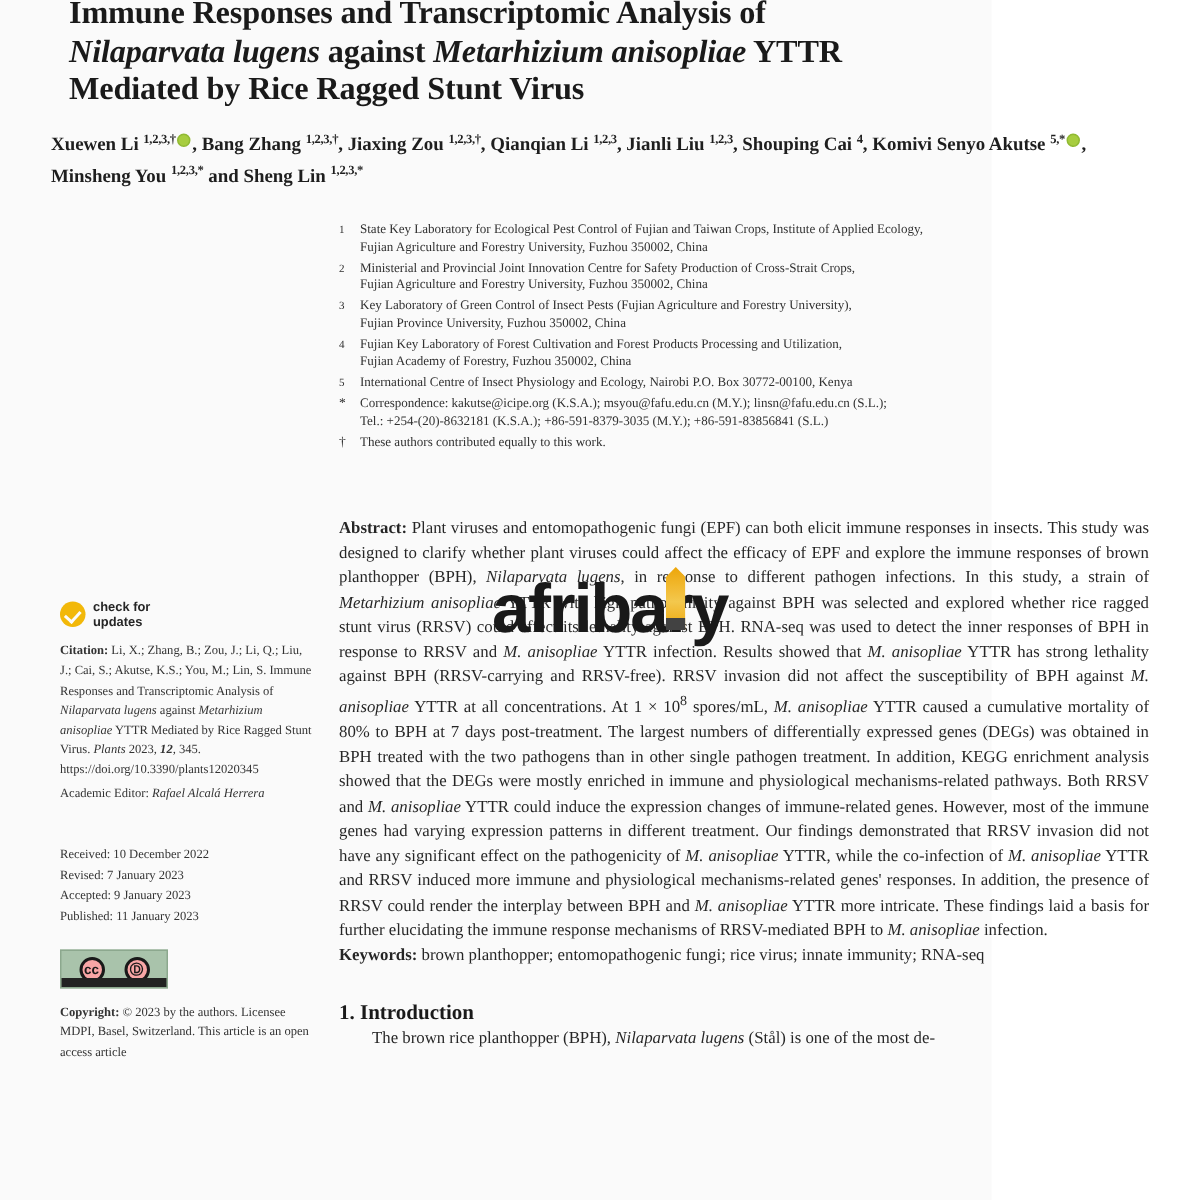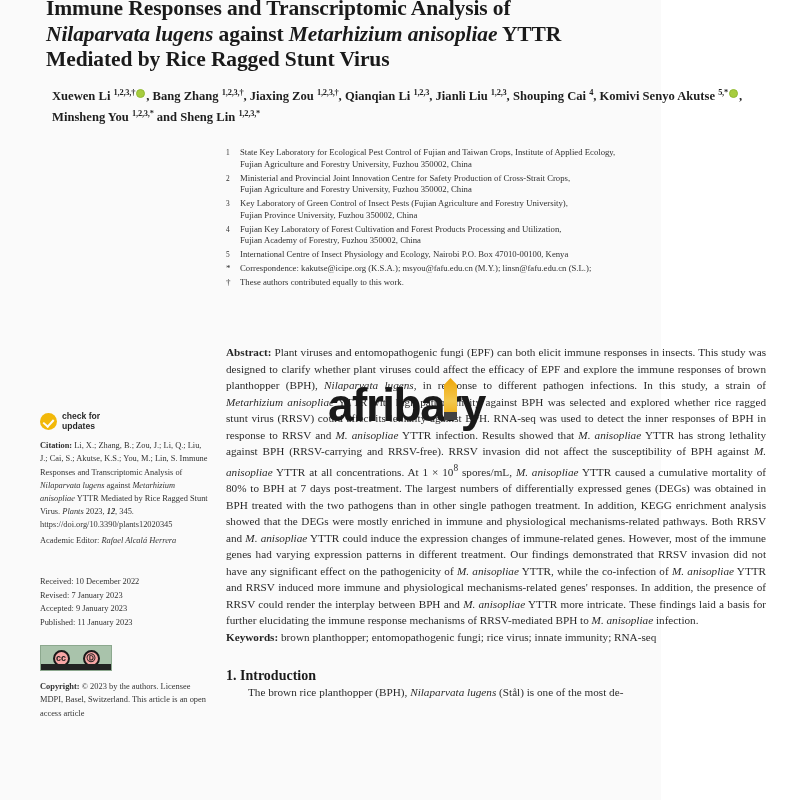--- a/index.html
+++ b/index.html
@@ -29,21 +29,21 @@
     font-weight: bold;
     line-height: 25.5px;
     letter-spacing: -0.1px;
     color: #121212;
   }
   .it { font-style: italic; }
 
   
   .authors {
     position: absolute;
-    left: 52px; top: 84px;
+    left: 34px; top: 84px;
     width: 715px;
     font-size: 12.6px;
     font-weight: bold;
     line-height: 18px;
     color: #161616;
   }
   .authors sup { font-size: 8.4px; font-weight: bold; vertical-align: super; letter-spacing: -0.2px;}
   .orcid {
     display: inline-block;
     width: 9px; height: 9px;
@@ -70,21 +70,21 @@
     padding-top: 0px;
     color: #2a2a2a;
   }
   .affil-mark.sym { font-size: 9px; }
   .affil-text { flex: 1; }
   .affil-text div { white-space: nowrap; }
 
   
   .sidebar {
     position: absolute;
-    left: 40px; top: 412px;
+    left: 40px; top: 400px;
     width: 170px;
     font-size: 8.4px;
     line-height: 13.2px;
     color: #2c2c2c;
   }
   .cfu {
     display: flex; align-items: center;
     gap: 5px; margin-bottom: 8px;
   }
   .cfu-circle {
@@ -222,27 +222,28 @@
       <div class="affil-row">
         <div class="affil-mark">4</div>
         <div class="affil-text">
           <div>Fujian Key Laboratory of Forest Cultivation and Forest Products Processing and Utilization,</div>
           <div>Fujian Academy of Forestry, Fuzhou 350002, China</div>
         </div>
       </div>
       <div class="affil-row">
         <div class="affil-mark">5</div>
         <div class="affil-text">
-          <div>International Centre of Insect Physiology and Ecology, Nairobi P.O. Box 47010-00100, Kenya</div>
+          <div>International Centre of Insect Physiology and Ecology, Nairobi P.O. Box 30772-00100, Kenya</div>
         </div>
       </div>
       <div class="affil-row">
         <div class="affil-mark sym">*</div>
         <div class="affil-text">
           <div>Correspondence: kakutse@icipe.org (K.S.A.); msyou@fafu.edu.cn (M.Y.); linsn@fafu.edu.cn (S.L.);</div>
+          <div>Tel.: +254-(20)-8632181 (K.S.A.); +86-591-8379-3035 (M.Y.); +86-591-83856841 (S.L.)</div>
         </div>
       </div>
       <div class="affil-row">
         <div class="affil-mark sym">†</div>
         <div class="affil-text">
           <div>These authors contributed equally to this work.</div>
         </div>
       </div>
     </div>
 

